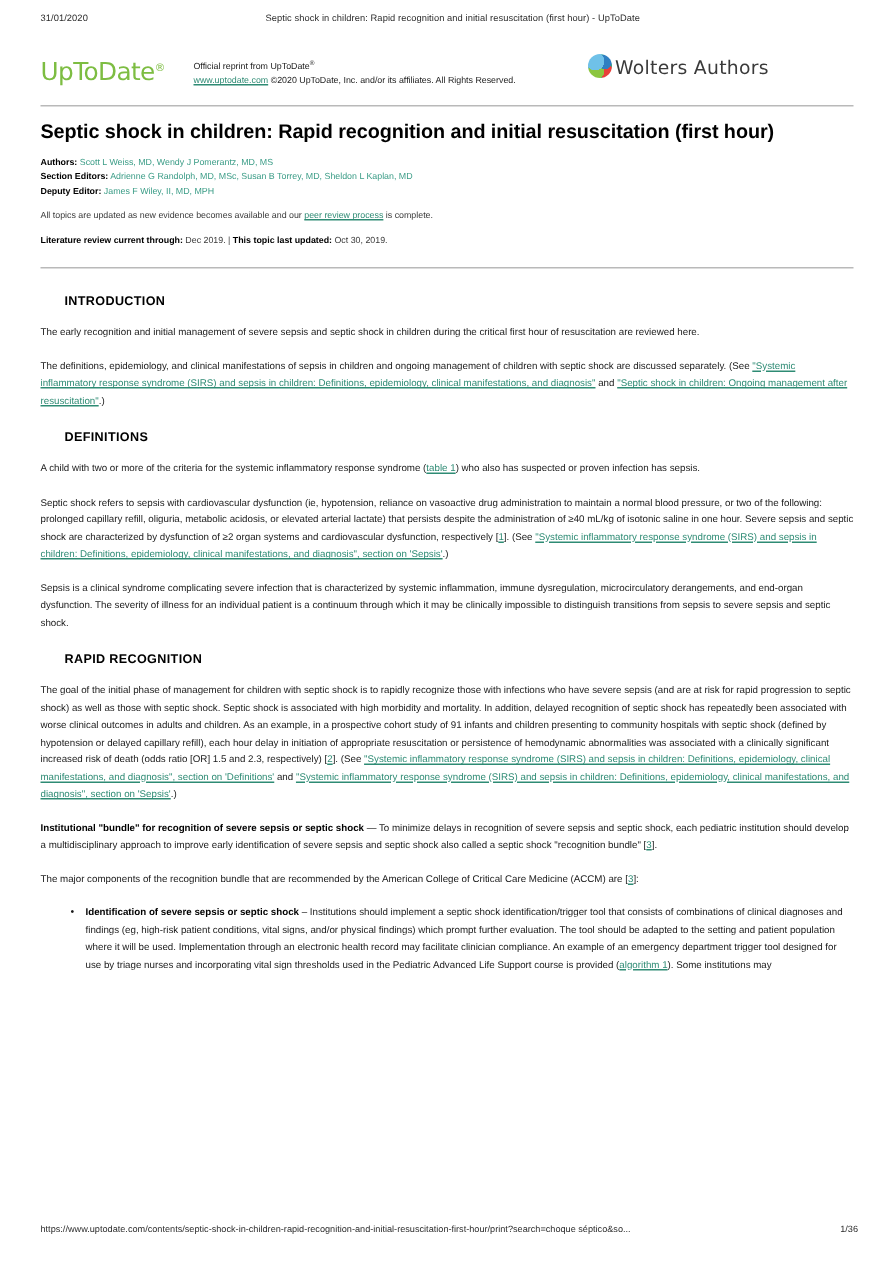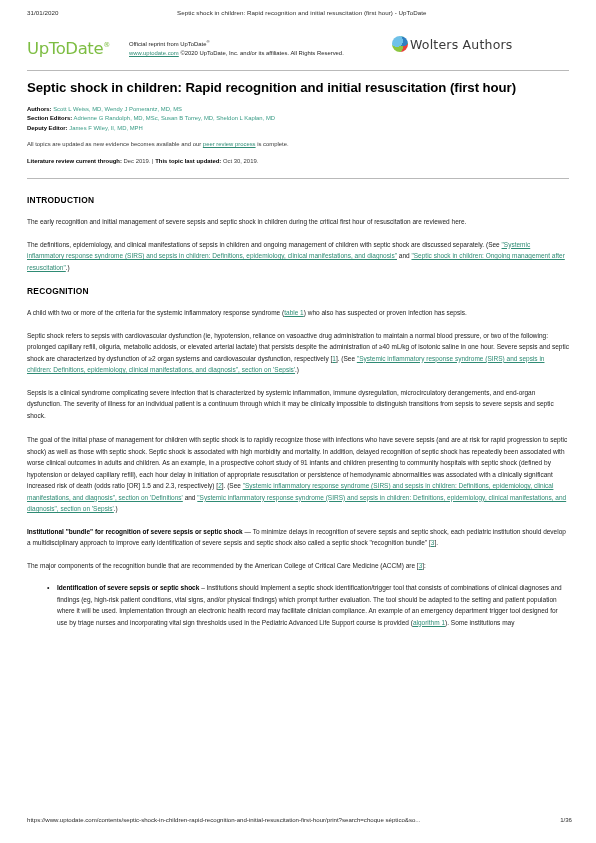--- a/index.html
+++ b/index.html
@@ -154,21 +154,21 @@
     margin-bottom: 0;
   }
   .lit-line b { color: #000; }
 
   .rule.after-credits { top: 178px; }
 
   h2.sect {
     font-size: 8.4px;
     font-weight: bold;
     letter-spacing: 0.25px;
-    margin: 0 0 11px 0;
+    margin: 0 0 11px 16px;
     color: #000;
   }
 
   p.para {
     font-size: 6.5px;
     line-height: 11.5px;
     margin: 0 0 11px 0;
     color: #1a1a1a;
     text-align: left;
   }
@@ -276,26 +276,27 @@
   <div class="rule after-credits"></div>
 
   <div class="content" style="top:195px;">
     <div id="sections-host">
         <div class="sec-block">
           <h2 class="sect">INTRODUCTION</h2>
           <p class="para"><span>The early recognition and initial management of severe sepsis and septic shock in children during the critical first hour of resuscitation are reviewed here.</span></p>
           <p class="para"><span>The definitions, epidemiology, and clinical manifestations of sepsis in children and ongoing management of children with septic shock are discussed separately. (See </span><a class="lnk" href="#">"Systemic inflammatory response syndrome (SIRS) and sepsis in children: Definitions, epidemiology, clinical manifestations, and diagnosis"</a><span> and </span><a class="lnk" href="#">"Septic shock in children: Ongoing management after resuscitation"</a><span>.)</span></p>
         </div>
         <div class="sec-block">
-          <h2 class="sect">RECOGNITION</h2>
+          <h2 class="sect">DEFINITIONS</h2>
           <p class="para"><span>A child with two or more of the criteria for the systemic inflammatory response syndrome (</span><a class="lnk" href="#">table 1</a><span>) who also has suspected or proven infection has sepsis.</span></p>
           <p class="para"><span>Septic shock refers to sepsis with cardiovascular dysfunction (ie, hypotension, reliance on vasoactive drug administration to maintain a normal blood pressure, or two of the following: prolonged capillary refill, oliguria, metabolic acidosis, or elevated arterial lactate) that persists despite the administration of ≥40 mL/kg of isotonic saline in one hour. Severe sepsis and septic shock are characterized by dysfunction of ≥2 organ systems and cardiovascular dysfunction, respectively [</span><a class="ref" href="#">1</a><span>]. (See </span><a class="lnk" href="#">"Systemic inflammatory response syndrome (SIRS) and sepsis in children: Definitions, epidemiology, clinical manifestations, and diagnosis", section on 'Sepsis'</a><span>.)</span></p>
           <p class="para"><span>Sepsis is a clinical syndrome complicating severe infection that is characterized by systemic inflammation, immune dysregulation, microcirculatory derangements, and end-organ dysfunction. The severity of illness for an individual patient is a continuum through which it may be clinically impossible to distinguish transitions from sepsis to severe sepsis and septic shock.</span></p>
         </div>
         <div class="sec-block">
+          <h2 class="sect">RAPID RECOGNITION</h2>
           <p class="para"><span>The goal of the initial phase of management for children with septic shock is to rapidly recognize those with infections who have severe sepsis (and are at risk for rapid progression to septic shock) as well as those with septic shock. Septic shock is associated with high morbidity and mortality. In addition, delayed recognition of septic shock has repeatedly been associated with worse clinical outcomes in adults and children. As an example, in a prospective cohort study of 91 infants and children presenting to community hospitals with septic shock (defined by hypotension or delayed capillary refill), each hour delay in initiation of appropriate resuscitation or persistence of hemodynamic abnormalities was associated with a clinically significant increased risk of death (odds ratio [OR] 1.5 and 2.3, respectively) [</span><a class="ref" href="#">2</a><span>]. (See </span><a class="lnk" href="#">"Systemic inflammatory response syndrome (SIRS) and sepsis in children: Definitions, epidemiology, clinical manifestations, and diagnosis", section on 'Definitions'</a><span> and </span><a class="lnk" href="#">"Systemic inflammatory response syndrome (SIRS) and sepsis in children: Definitions, epidemiology, clinical manifestations, and diagnosis", section on 'Sepsis'</a><span>.)</span></p>
           <p class="para"><span class="bold">Institutional "bundle" for recognition of severe sepsis or septic shock</span><span> — To minimize delays in recognition of severe sepsis and septic shock, each pediatric institution should develop a multidisciplinary approach to improve early identification of severe sepsis and septic shock also called a septic shock "recognition bundle" [</span><a class="ref" href="#">3</a><span>].</span></p>
           <p class="para"><span>The major components of the recognition bundle that are recommended by the American College of Critical Care Medicine (ACCM) are [</span><a class="ref" href="#">3</a><span>]:</span></p>
           <ul class="bullets">
             <li><span class="bold">Identification of severe sepsis or septic shock</span><span> – Institutions should implement a septic shock identification/trigger tool that consists of combinations of clinical diagnoses and findings (eg, high-risk patient conditions, vital signs, and/or physical findings) which prompt further evaluation. The tool should be adapted to the setting and patient population where it will be used. Implementation through an electronic health record may facilitate clinician compliance. An example of an emergency department trigger tool designed for use by triage nurses and incorporating vital sign thresholds used in the Pediatric Advanced Life Support course is provided (</span><a class="lnk" href="#">algorithm 1</a><span>). Some institutions may</span></li>
           </ul>
         </div>
       </div>
   </div>
 

